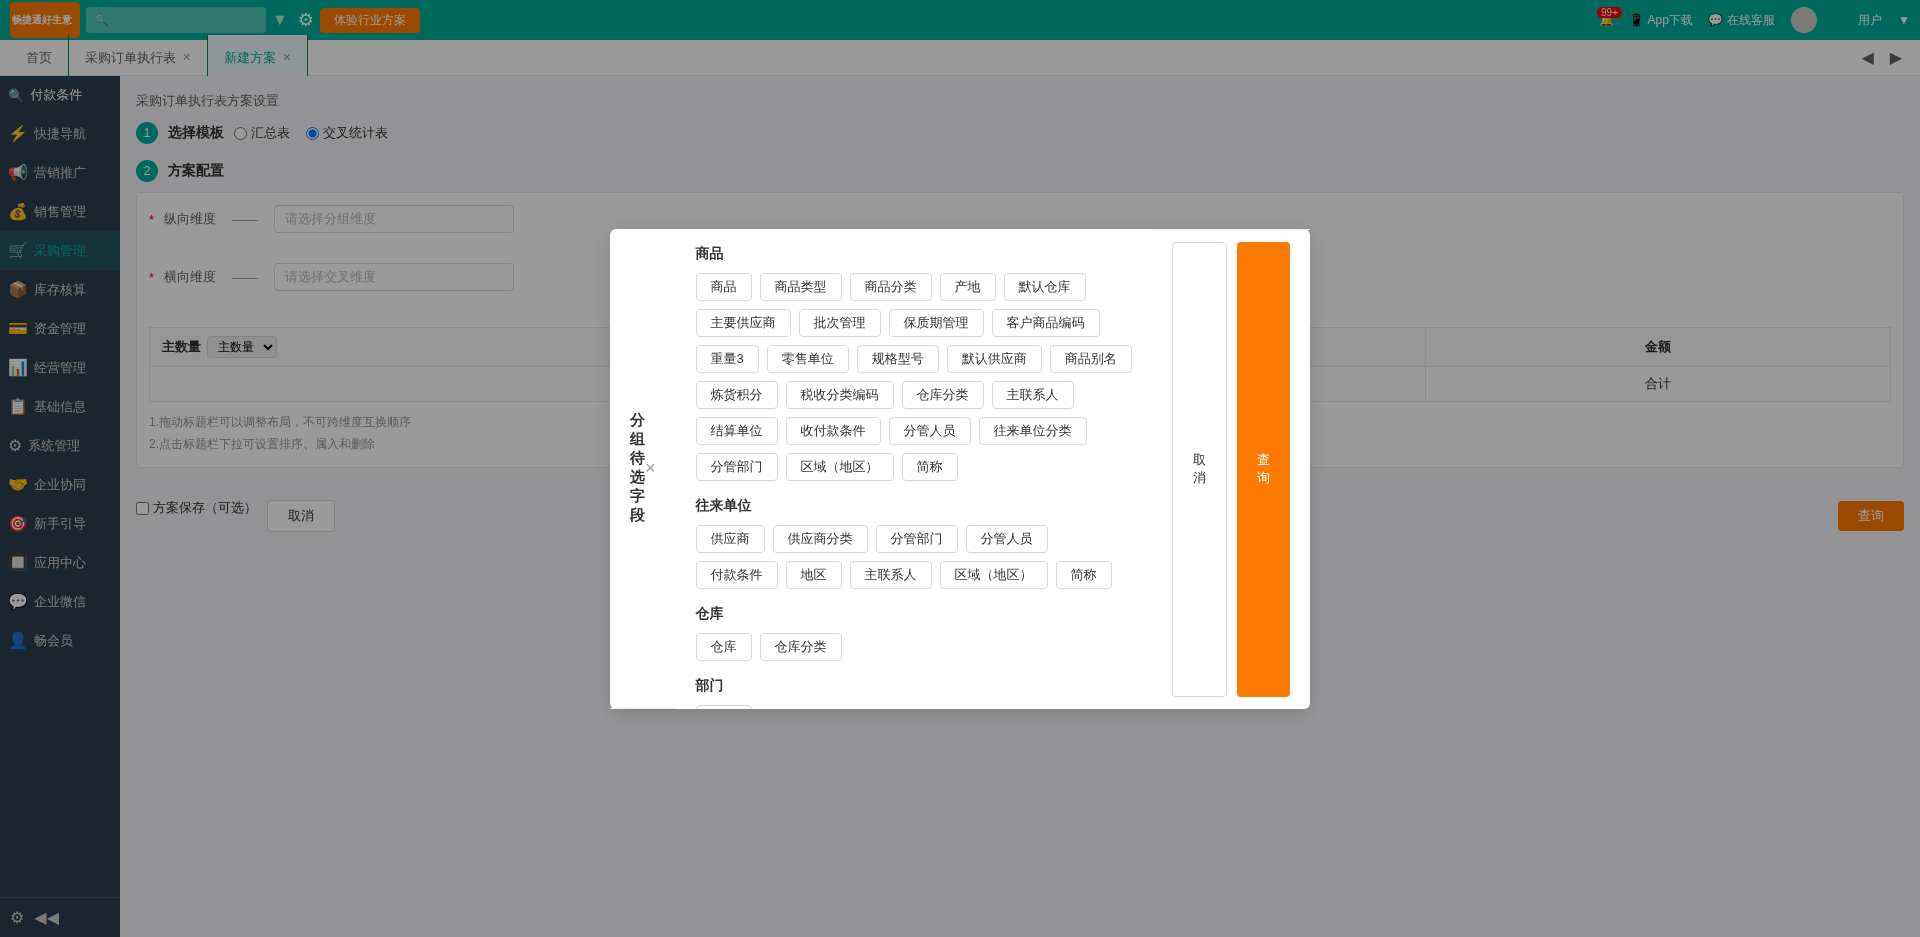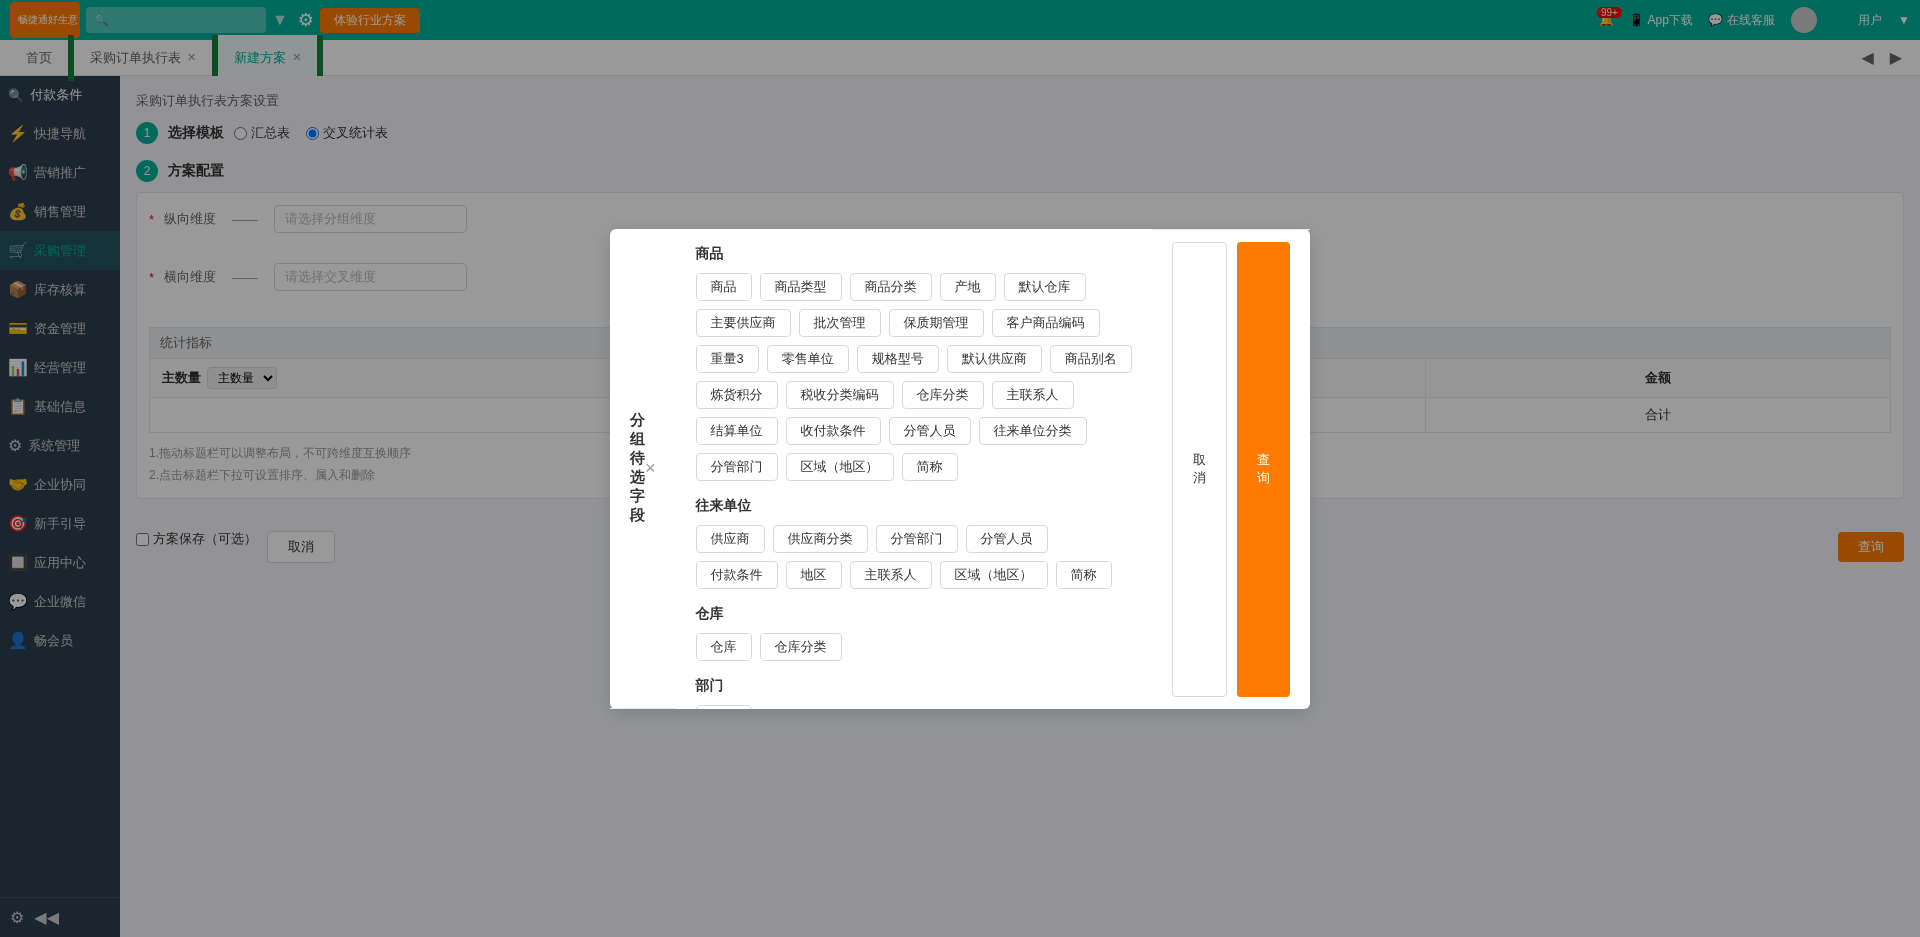--- a/index.html
+++ b/index.html
@@ -13,22 +13,22 @@
       align-items: center;
       padding: 0 10px;
       gap: 6px;
       position: relative;
     }
     .top-nav .logo {
       width: 70px;
       height: 36px;
       background: #ff7a00;
       border-radius: 4px;
-      display: flex; align-items: center; justify-content: flex-end;
-      color: #fff; font-size: 12px; font-weight: normal;
+      display: flex; align-items: center; justify-content: flex-start;
+      color: #fff; font-size: 12px; font-weight: bold;
     }
     .top-nav .search-bar {
       background: rgba(255,255,255,0.3);
       border-radius: 4px;
       height: 26px;
       width: 180px;
       display: flex; align-items: center;
       padding: 0 8px;
       color: rgba(255,255,255,0.8);
       font-size: 12px;
@@ -68,21 +68,21 @@
       padding: 0 10px;
       gap: 0;
     }
     .tab-item {
       padding: 0 16px;
       height: 46px;
       display: flex; align-items: center; gap: 6px;
       font-size: 13px;
       color: #666;
       cursor: pointer;
-      border-right: 6px solid #15803d;
+      border-right: 1px solid #15803d;
       position: relative;
     }
     .tab-item.active {
       color: #00b09b;
       background: #f0faf9;
     }
     .tab-item .close-tab {
       font-size: 11px; color: #999; cursor: pointer;
     }
 
@@ -149,21 +149,21 @@
       border: 1px solid #e8e8e8;
       border-radius: 4px;
       padding: 12px;
     }
     .config-row { display: flex; align-items: center; gap: 10px; margin-bottom: 10px; }
     .config-label { font-size: 13px; color: #666; }
     .required-star { color: #f00; }
     .select-box {
       border: 1px solid #d9d9d9; border-radius: 4px;
       padding: 4px 10px; font-size: 13px; color: #999;
-      width: 193px; cursor: pointer;
+      width: 240px; cursor: pointer;
     }
 
     .table-area {
       margin-top: 10px;
     }
     .table-header {
       background: #f0f2f5;
       padding: 6px 10px;
       font-size: 13px; color: #666;
       border: 1px solid #e8e8e8;
@@ -418,21 +418,20 @@
           <span class="config-label">横向维度</span>
           <span style="color:#999; margin: 0 6px;">——</span>
           <div class="select-box">
             <span style="color:#bbb;">请选择交叉维度</span>
           </div>
         </div>
 
         <div style="height: 16px;"></div>
 
         <div class="table-area">
-          <div class="table-header">统计指标</div>
           <table class="stats-table">
             <thead>
               <tr>
                 <th>
                   <div class="col-selector">
                     <span>主数量</span>
                     <select>
                       <option>主数量</option>
                     </select>
                   </div>

